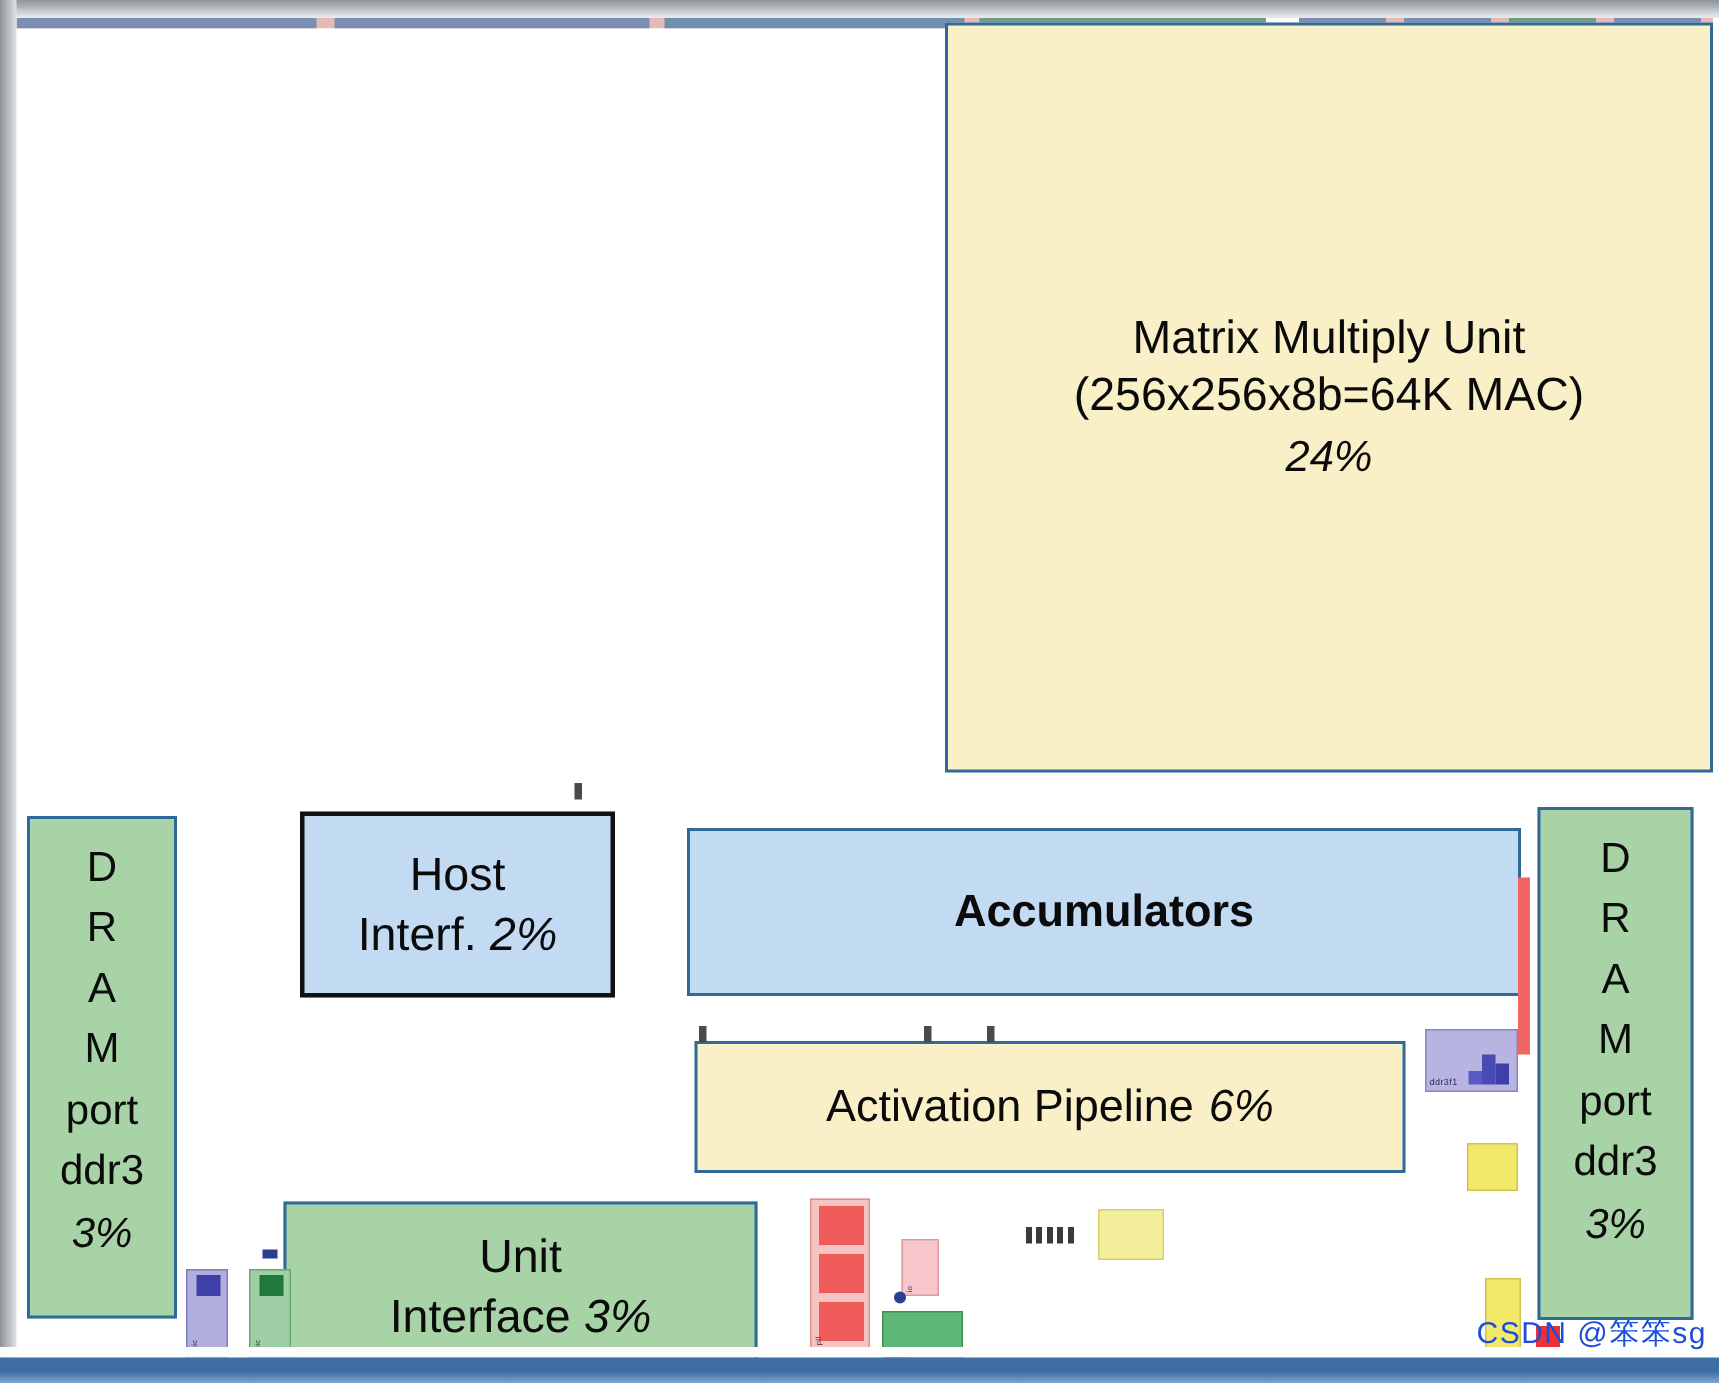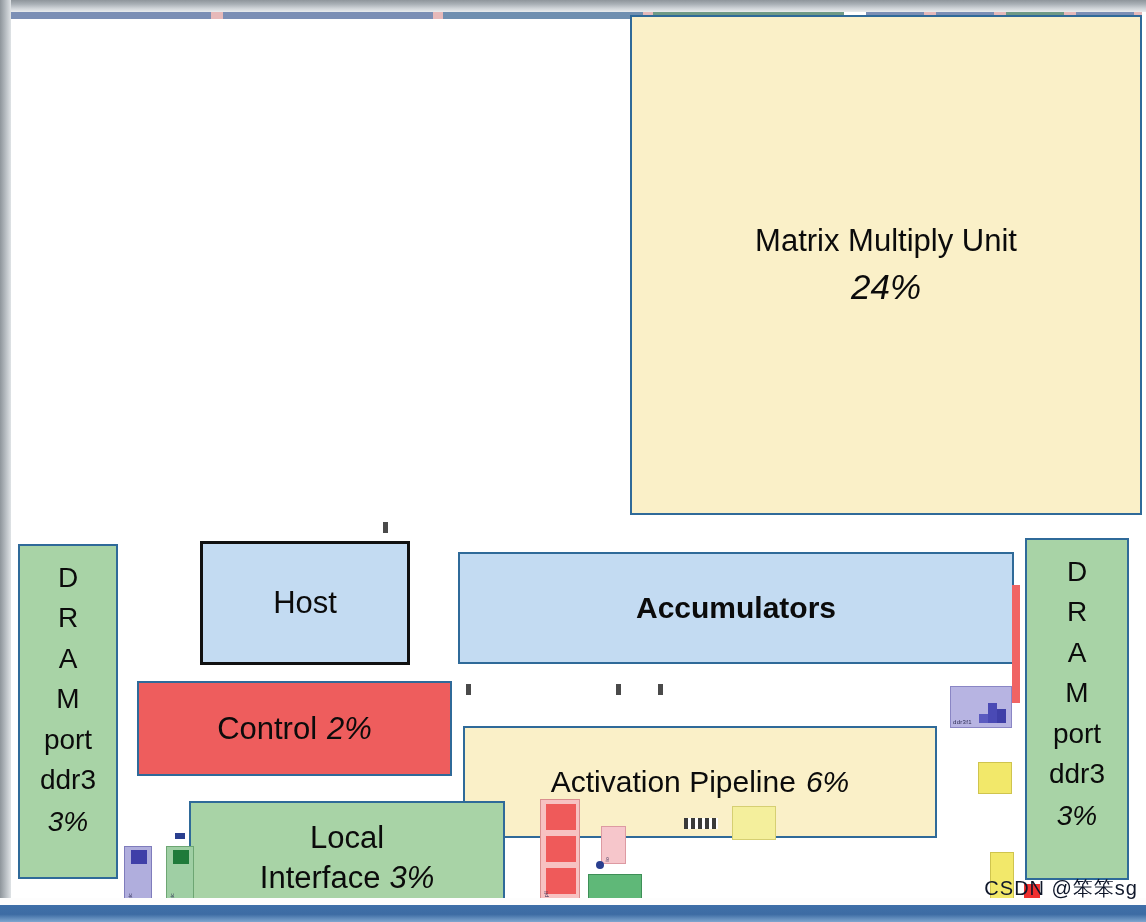--- a/index.html
+++ b/index.html
@@ -83,21 +83,21 @@
   #unified-buffer .ln { margin: 1px 0; }
   #unified-buffer .pct { font-size: 29px; font-style: italic; margin-top: 7px; }
 
   #matrix-multiply-unit {
     left: 630px; top: 15px;
     width: 512px; height: 500px;
     background: #faf0c8;
     font-size: 31px;
   }
   #matrix-multiply-unit .ln { margin: 1px 0; }
-  #matrix-multiply-unit .pct { font-size: 35px; font-style: italic; margin-top: 7px; }
+  #matrix-multiply-unit .pct { font-size: 29px; font-style: italic; margin-top: 7px; }
 
   
   .dram {
     background: #a8d3a6;
     font-size: 28px;
     justify-content: flex-start;
     padding-top: 12px;
   }
   .dram .ln { margin: 4px 0; }
   .dram .pct { font-style: italic; margin-top: 5px; }
@@ -124,24 +124,23 @@
 
   #control {
     left: 137px; top: 681px;
     width: 315px; height: 95px;
     background: #ee5d5d;
     font-size: 31px;
   }
 
   #activation-pipeline {
     left: 463px; top: 694px;
-    width: 474px; height: 112px;
+    width: 474px; height: 88px;
     background: #faf0c8;
     font-size: 30px;
-    margin-top: 32px;
   }
 
   #pcie-interface {
     left: 189px; top: 801px;
     width: 316px; height: 113px;
     background: #a8d3a6;
     font-size: 31px;
   }
   #pcie-interface .ln { margin: 2px 0; }
 
@@ -169,21 +168,21 @@
     transform: none;
     font-size: 6px;
   }
   .tick { position: absolute; width: 5px; height: 11px; background: #4a4a4a; }
 
   
   #watermark {
     position: absolute;
     right: 8px; bottom: 20px;
     font-size: 20px;
-    color: #0f172a;
+    color: #1d4ed8;
     letter-spacing: 1px;
     white-space: nowrap;
     pointer-events: none;
   }
 </style>
 </head>
 <body>
 
 <div id="die">
 
@@ -202,20 +201,21 @@
     <i style="left:0;   width:276px; background:#e6b9b9;"></i>
     <i style="left:0;   width:58px;  background:#7b8fb5;"></i>
     <i style="left:70px; width:58px; background:#7b8fb5;"></i>
     <i style="left:140px; width:58px; background:#6f9a86;"></i>
     <i style="left:210px; width:58px; background:#7b8fb5;"></i>
   </div>
 
 
   <div class="blk" id="matrix-multiply-unit">
     <span class="ln">Matrix Multiply Unit</span>
+    <span class="ln">(256x256x8b=64K MAC)</span>
     <span class="ln pct">24%</span>
   </div>
 
   <div class="blk dram" id="dram-port-left">
     <span class="ln">D</span>
     <span class="ln">R</span>
     <span class="ln">A</span>
     <span class="ln">M</span>
     <span class="ln">port</span>
     <span class="ln">ddr3</span>
@@ -227,36 +227,34 @@
     <span class="ln">R</span>
     <span class="ln">A</span>
     <span class="ln">M</span>
     <span class="ln">port</span>
     <span class="ln">ddr3</span>
     <span class="ln pct">3%</span>
   </div>
 
   <div class="blk" id="host-interface">
     <span class="ln">Host</span>
+    <span class="ln"><span>Interf.</span><span class="ital" style="margin-left:9px;">2%</span></span>
   </div>
 
   <div class="blk" id="accumulators">
     <span class="ln">Accumulators</span>
   </div>
 
-  <div class="blk" id="control">
-    <span class="ln"><span>Control</span><span class="ital" style="margin-left:10px;">2%</span></span>
-  </div>
 
   <div class="blk" id="activation-pipeline">
     <span class="ln"><span>Activation Pipeline</span><span class="ital" style="margin-left:10px;">6%</span></span>
   </div>
 
   <div class="blk" id="pcie-interface">
-    <span class="ln">Local</span>
+    <span class="ln">Unit</span>
     <span class="ln"><span>Interface</span><span class="ital" style="margin-left:9px;">3%</span></span>
   </div>
 
 
   <div class="tick" style="left:383px; top:522px;"></div>
   <div class="tick" style="left:466px; top:684px;"></div>
   <div class="tick" style="left:616px; top:684px;"></div>
   <div class="tick" style="left:658px; top:684px;"></div>
 
   <div class="art" style="left:124px; top:846px; width:28px; height:62px; background:#b0aedd; border:1px solid #7f7cbc;">

